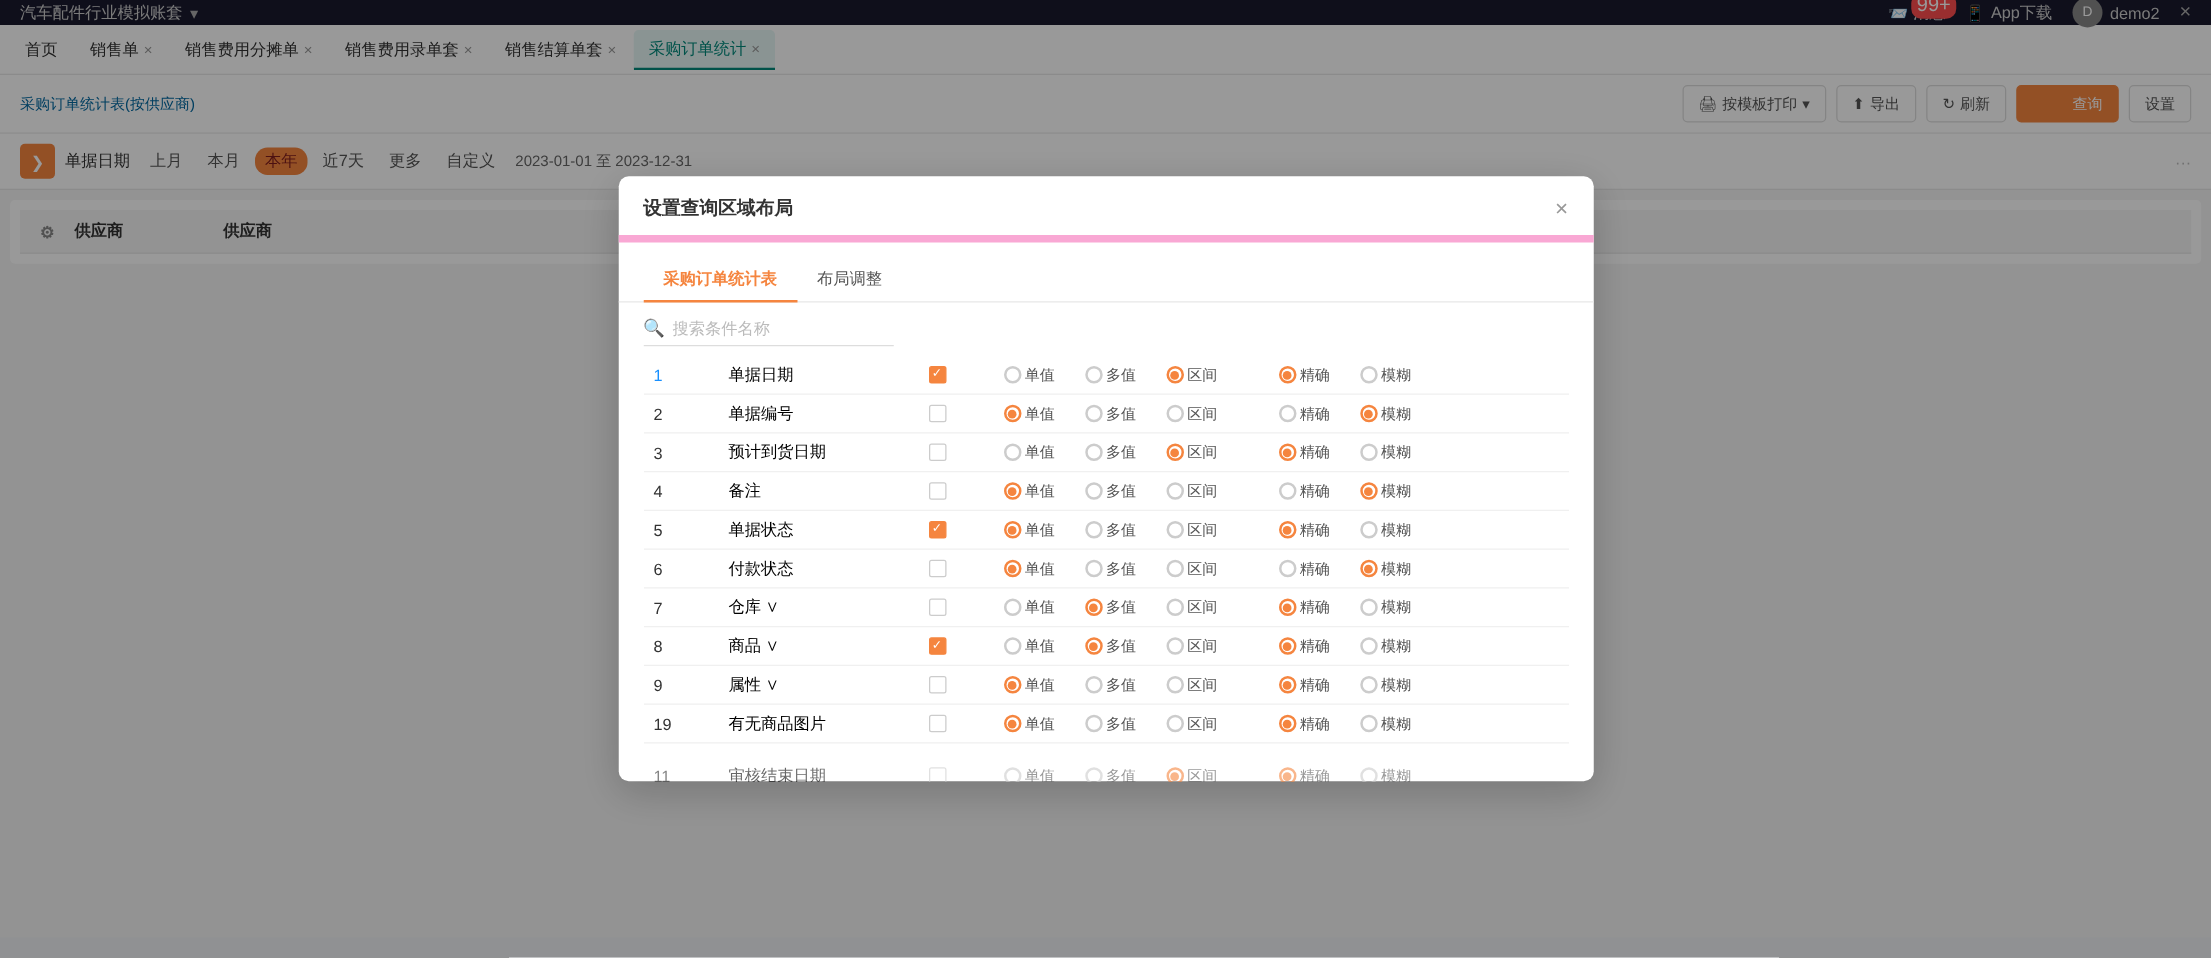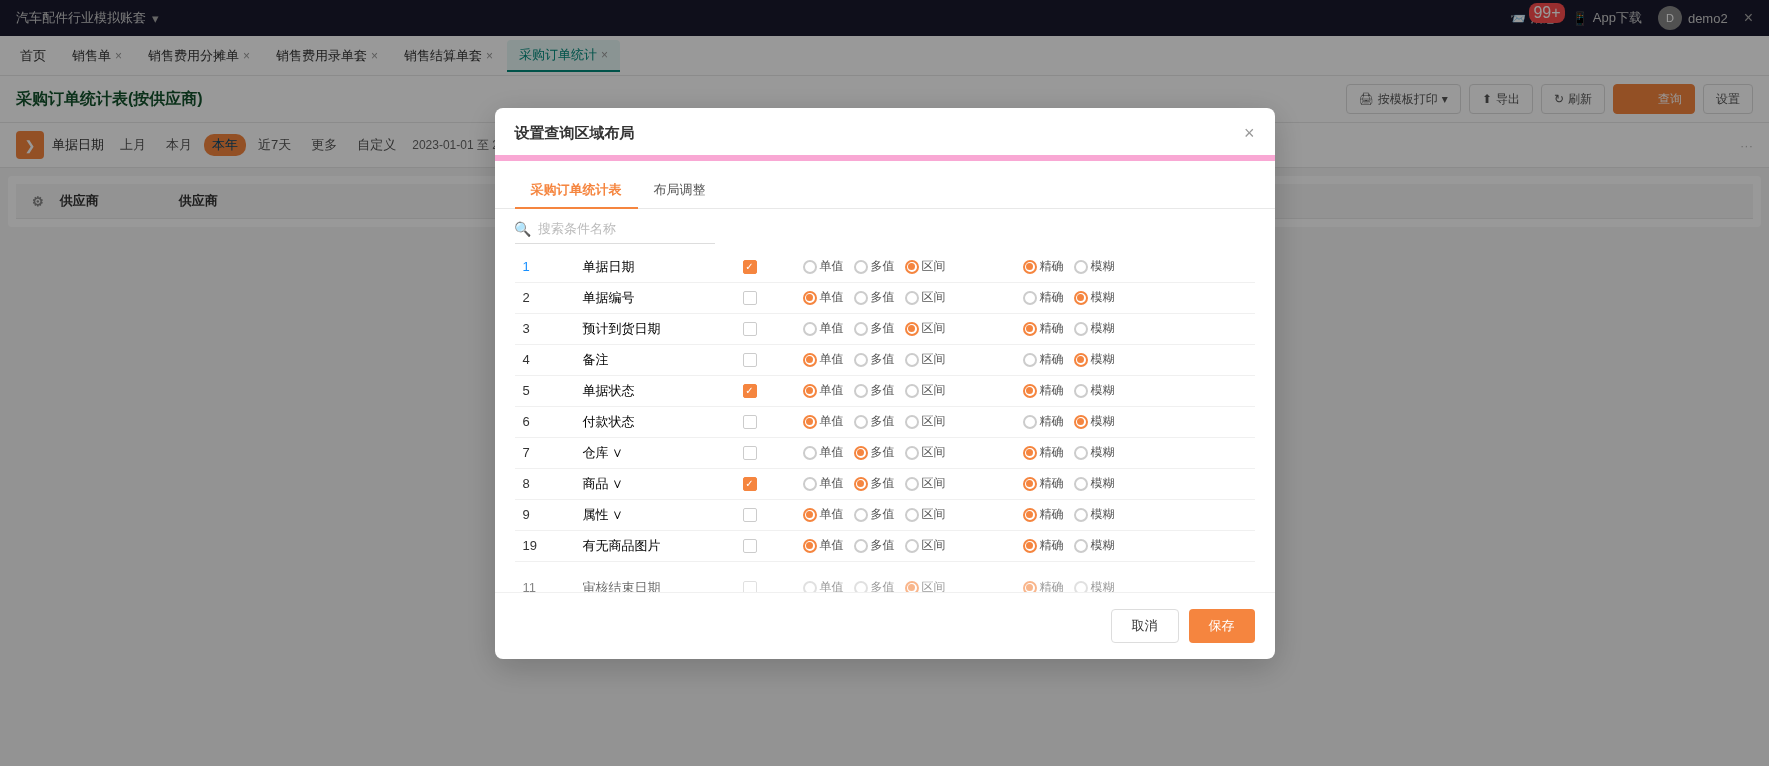--- a/index.html
+++ b/index.html
@@ -1,21 +1,21 @@
 <!DOCTYPE html>
 <html><head>
   <meta charset="utf-8">
   <style>
     * { box-sizing: border-box; margin: 0; padding: 0; }
     body { font-family: 'Microsoft YaHei', Arial, sans-serif; font-size: 13px; background: #f0f2f5; }
 
     
     .top-bar {
       background: #1a1a2e;
-      height: 36px;
+      height: 20px;
       display: flex;
       align-items: center;
       justify-content: space-between;
       padding: 0 16px;
       color: #ccc;
     }
     .top-bar-left { font-size: 13px; display: flex; align-items: center; gap: 6px; }
     .top-bar-right { display: flex; align-items: center; gap: 16px; font-size: 13px; }
     .top-bar-right .notif { position: relative; display: flex; align-items: center; gap: 4px; }
     .badge { background: #ff4d4f; color: white; font-size: 16px; border-radius: 8px; padding: 1px 4px; position: absolute; top: -6px; right: -8px; }
@@ -55,41 +55,41 @@
 
     
     .page-header {
       background: white;
       padding: 8px 16px;
       display: flex;
       align-items: center;
       justify-content: space-between;
       border-bottom: 1px solid #e8e8e8;
     }
-    .page-title { font-size: 16px; font-weight: bold; color: #14532d; }
+    .page-title { font-size: 12px; font-weight: normal; color: #0369a1; }
     .page-actions { display: flex; align-items: center; gap: 8px; }
     .btn-action { 
       height: 30px; padding: 0 12px; border: 1px solid #ddd; background: white; 
       border-radius: 4px; cursor: pointer; display: flex; align-items: center; gap: 4px; font-size: 12px; color: #555;
     }
     .btn-primary { background: #f5853f; color: white; border-color: #f5853f; padding-left: 44px; }
 
     
     .filter-bar {
       background: white;
       padding: 8px 16px;
       display: flex;
       align-items: center;
       gap: 8px;
       border-bottom: 1px solid #e8e8e8;
     }
     .filter-toggle { width: 28px; height: 28px; background: #f5853f; border-radius: 4px; display: flex; align-items: center; justify-content: center; color: white; cursor: pointer; }
     .date-filter { display: flex; align-items: center; gap: 4px; font-size: 13px; }
     .date-btn { padding: 2px 8px; border-radius: 4px; cursor: pointer; color: #555; }
-    .date-btn.active { background: #f5853f; color: #0c4a6e; border-radius: 10px; }
+    .date-btn.active { background: #f5853f; color: #7f1d1d; border-radius: 10px; }
     .date-range { color: #666; font-size: 12px; }
     .table-header-row {
       display: flex;
       align-items: center;
       background: #f5f5f5;
       border-bottom: 1px solid #e8e8e8;
       padding: 8px 16px;
       font-weight: bold;
       color: #333;
     }
@@ -184,21 +184,21 @@
       display: grid;
       grid-template-columns: 60px 160px 60px 220px 200px;
       padding: 6px 0;
       border-bottom: 1px solid #f0f0f0;
       align-items: center;
       font-size: 13px;
     }
     .dt-cell { padding: 0 8px; display: flex; align-items: center; gap: 4px; }
 
     
-    .radio-group { display: flex; align-items: flex-start; gap: 10px; }
+    .radio-group { display: flex; align-items: flex-start; gap: 24px; }
     .radio-item { display: flex; align-items: center; gap: 3px; cursor: pointer; }
     .radio-circle {
       width: 14px; height: 14px; border-radius: 50%;
       border: 2px solid #ccc;
       display: flex; align-items: center; justify-content: center;
       flex-shrink: 0;
     }
     .radio-circle.checked { border-color: #f5853f; }
     .radio-circle.checked::after {
       content: '';
@@ -742,24 +742,16 @@
                 <span class="radio-label">精确</span>
               </div>
               <div class="radio-item">
                 <div class="radio-circle"></div>
                 <span class="radio-label">模糊</span>
               </div>
             </div>
           </div>
         </div>
 
-      <div class="dialog-footer">
-        <button class="btn-cancel">
-          <span>取消</span>
-        </button>
-        <button class="btn-save">
-          <span>保存</span>
-        </button>
-      </div>
     </div>
   </div>
 
 </div>
 
 </body></html>

